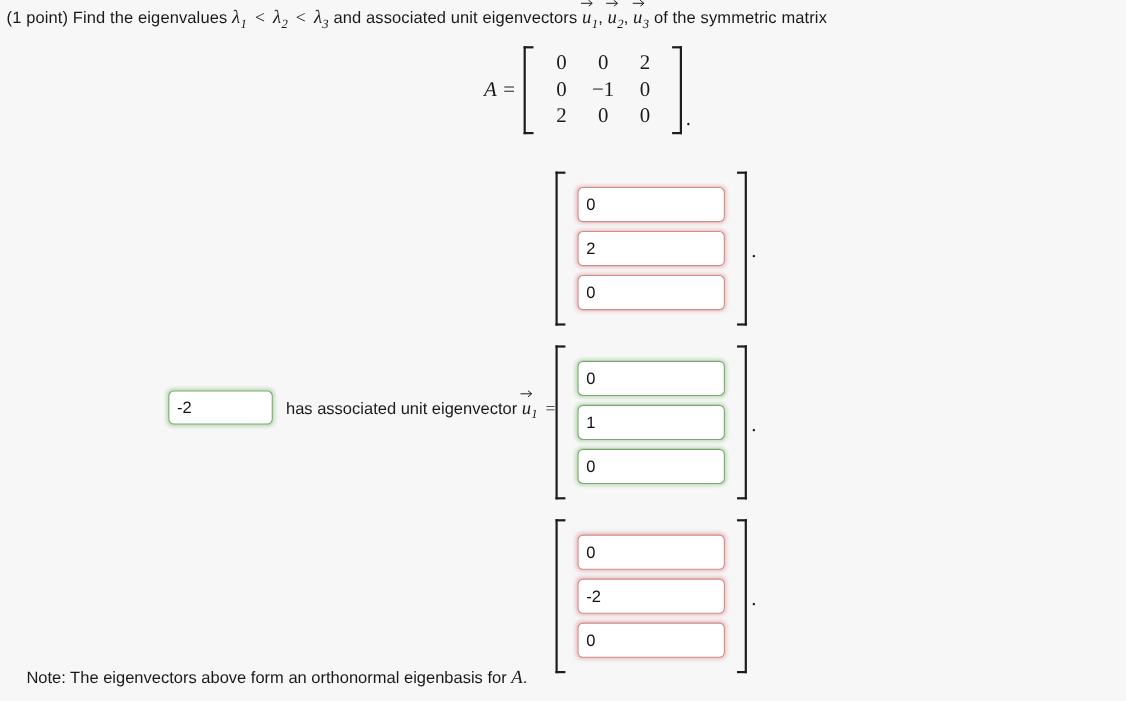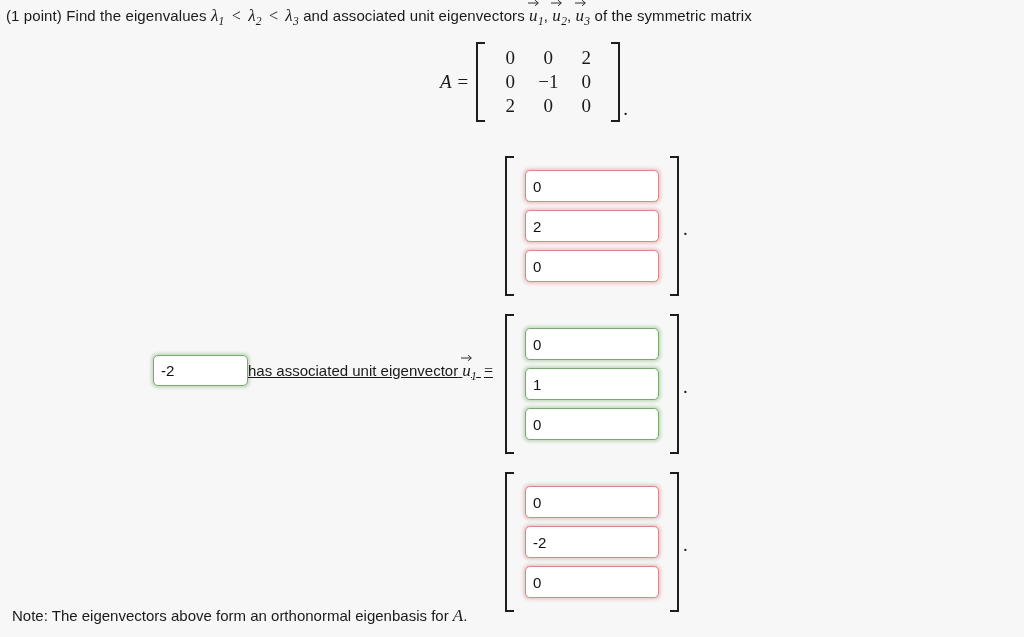--- a/index.html
+++ b/index.html
@@ -134,24 +134,23 @@
     height: 150px;
   }
   .row-label {
     position: absolute;
     left: 6px;
     white-space: nowrap;
     font-size: 15px;
   }
   .row-mid {
     position: absolute;
-    left: 248px;
+    left: 260px;
     white-space: nowrap;
     font-size: 15px;
-    text-decoration: underline;
   }
 
   input.box {
     box-sizing: border-box;
     font-family: "Liberation Sans", sans-serif;
     font-size: 15px;
     color: #111;
     background: #ffffff;
     border-radius: 5px;
     padding: 3px 7px;
@@ -199,21 +198,21 @@
     font-family: "Liberation Serif", serif;
     font-size: 19px;
     margin-left: 4px;
     align-self: center;
     padding-top: 6px;
   }
 
   
   .note {
     position: absolute;
-    left: 12px;
+    left: 24px;
     top: 606px;
     font-size: 15px;
     white-space: nowrap;
   }
 </style>
 </head>
 <body>
 
 <div class="page">
 

